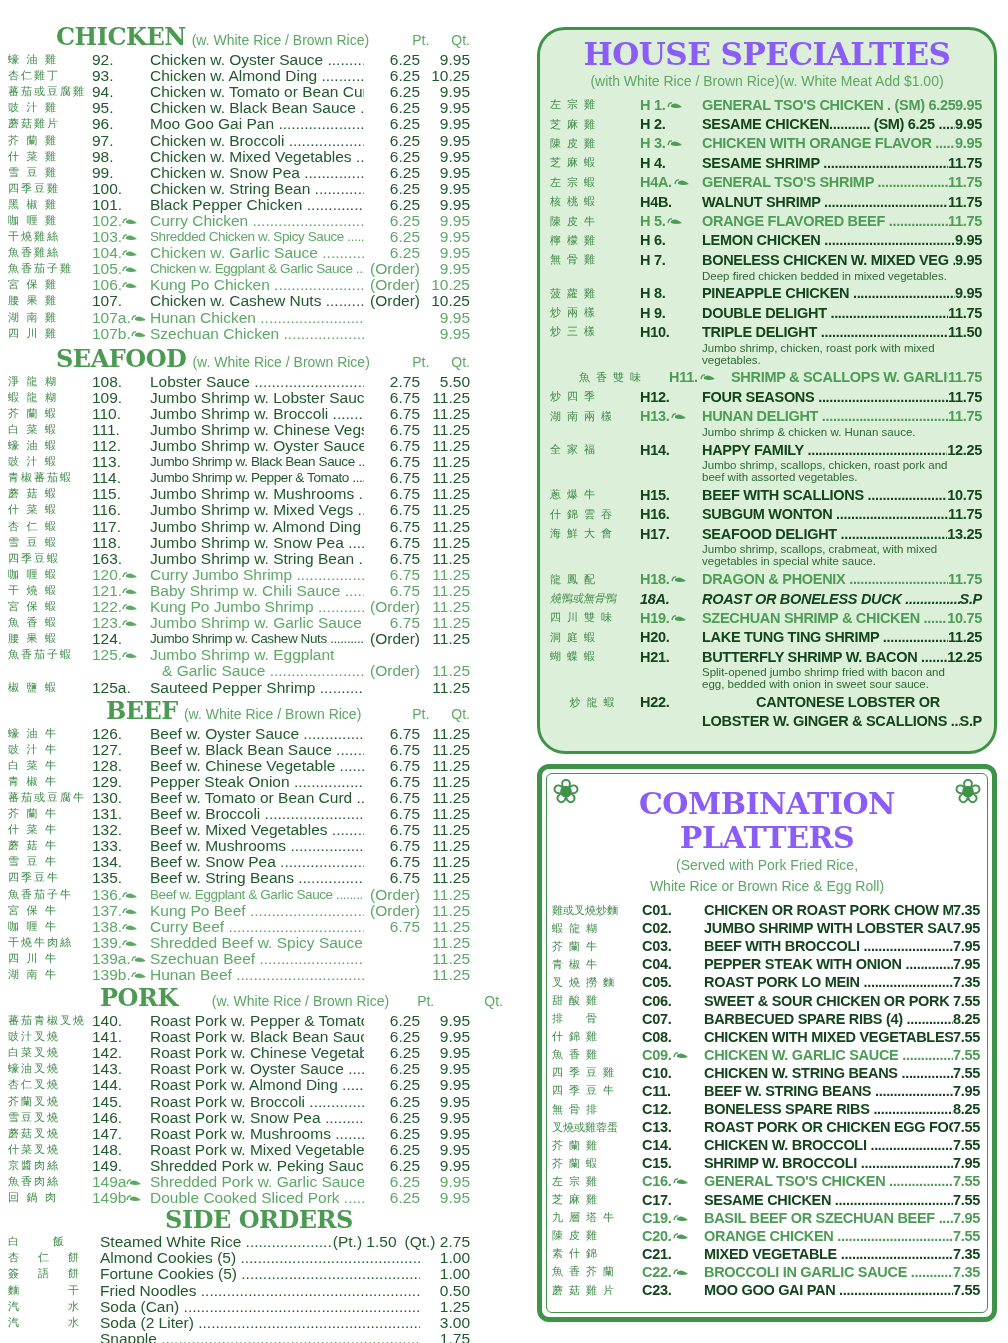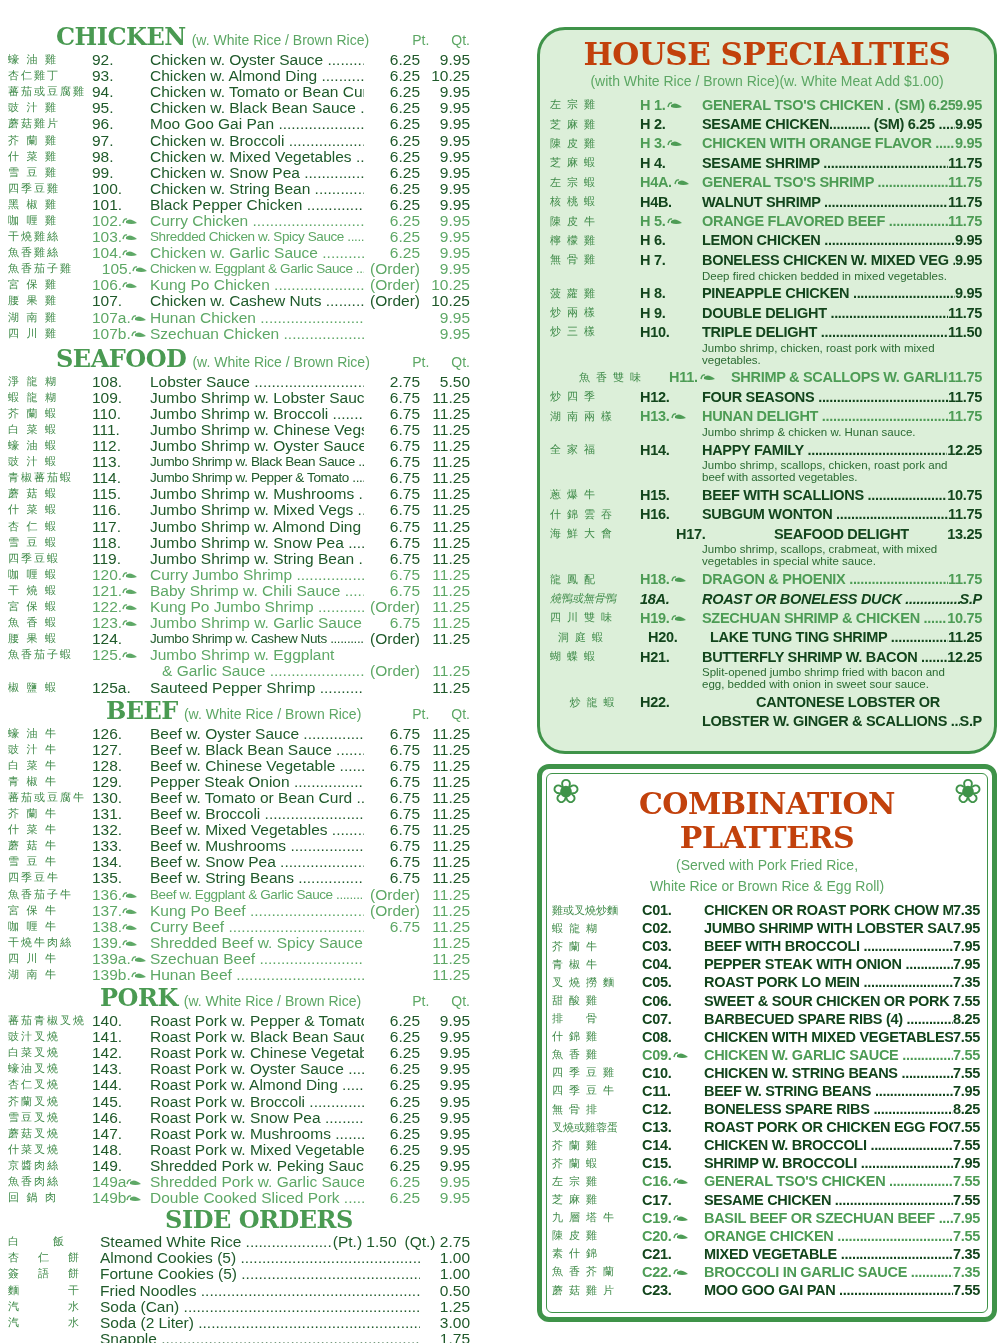--- a/index.html
+++ b/index.html
@@ -24,21 +24,21 @@
   .qt { width: 50px; text-align: right; flex: none; color: #1f5a2a; }
   .row2 { height: 16.1px; }
   .cond .name { font-size: 13.5px; letter-spacing: -0.4px; }
 
   
   .panel { position: absolute; background: #dcefd9; border: 3px solid #3f9349; }
   .house { left: 537px; top: 27px; width: 460px; height: 727px; border-radius: 28px 28px 28px 28px; }
   .combo { left: 537px; top: 764px; width: 460px; height: 558px; background: #fff; border: 5px solid #3f9349; border-radius: 12px; }
   .combo-inner { position: absolute; inset: 4px; border: 1.5px solid #3f9349; border-radius: 6px; }
   .corner { position: absolute; width: 44px; height: 44px; color: #3f9349; font-size: 34px; line-height: 44px; text-align: center; }
-  .panel-title { font-family: "DejaVu Serif", serif; font-weight: bold; color: #c2410c; text-align: center; letter-spacing: -0.5px; }
+  .panel-title { font-family: "DejaVu Serif", serif; font-weight: bold; color: #8b5cf6; text-align: center; letter-spacing: -0.5px; }
   .panel-sub { font-size: 14px; color: #5ca764; text-align: center; }
   .hrow { display: flex; align-items: center; height: 19.2px; font-family: "Liberation Sans", sans-serif; font-weight: bold; font-size: 14.5px; white-space: nowrap; letter-spacing: -0.3px; }
   .hzh { width: 100px; padding-left: 10px; font-family: "DejaVu Serif", serif; font-weight: normal; font-size: 11px; color: #3e8a48; letter-spacing: 6px; flex: none; overflow: hidden; }
   .hnum { width: 62px; color: #12451c; flex: none; display: flex; align-items: center; }
   .hname { flex: 1; overflow: hidden; color: #12451c; }
   .hname::after { content: " ................................................................................................"; }
   .hprice { flex: none; padding-right: 12px; color: #12451c; text-align: right; }
   .hrow.spicy .hnum, .hrow.spicy .hname, .hrow.spicy .hprice { color: #4d9c55; }
   .hdesc { padding-left: 162px; padding-right: 40px; font-size: 11.5px; line-height: 12px; color: #2a6a32; margin-bottom: 2px; font-family: "Liberation Sans", sans-serif; }
   .nodots::after { content: ""; }
@@ -184,21 +184,21 @@
               <path d="M4 4 Q8 0 15 6 Q9 8 4 6 Z" fill="currentColor"></path>
             </svg>
           </span>
         </span>
         <span class="name">Chicken w. Garlic Sauce</span>
         <span class="pt">6.25</span>
         <span class="qt">9.95</span>
       </div>
       <div class="row spicy cond">
         <span class="zh">魚香茄子雞</span>
-        <span class="num" style="display: flex; align-items: center; justify-content: flex-end;">
+        <span class="num" style="display: flex; align-items: center;">
           <span>105.</span>
           <span class="pep" style="color: rgb(94, 168, 102);">
             <svg width="16" height="8" viewBox="0 0 16 8">
               <path d="M1 6 Q2 1 5 2" stroke="currentColor" stroke-width="1.4" fill="none"></path>
               <path d="M4 4 Q8 0 15 6 Q9 8 4 6 Z" fill="currentColor"></path>
             </svg>
           </span>
         </span>
         <span class="name">Chicken w. Eggplant &amp; Garlic Sauce</span>
         <span class="pt">(Order)</span>
@@ -361,21 +361,21 @@
         <span class="num" style="display: flex; align-items: center;">
           <span>118.</span>
         </span>
         <span class="name">Jumbo Shrimp w. Snow Pea</span>
         <span class="pt">6.75</span>
         <span class="qt">11.25</span>
       </div>
       <div class="row">
         <span class="zh">四季豆蝦</span>
         <span class="num" style="display: flex; align-items: center;">
-          <span>119.</span>
+          <span>163.</span>
         </span>
         <span class="name">Jumbo Shrimp w. String Bean</span>
         <span class="pt">6.75</span>
         <span class="qt">11.25</span>
       </div>
       <div class="row spicy">
         <span class="zh">咖 喱 蝦</span>
         <span class="num" style="display: flex; align-items: center;">
           <span>120.</span>
           <span class="pep" style="color: rgb(94, 168, 102);">
@@ -654,21 +654,21 @@
               <path d="M4 4 Q8 0 15 6 Q9 8 4 6 Z" fill="currentColor"></path>
             </svg>
           </span>
         </span>
         <span class="name">Hunan Beef</span>
         <span class="pt"></span>
         <span class="qt">11.25</span>
       </div>
     </div>
   <div id="sec-pork">
-      <div class="sec-head" style="padding-left: 92px;">
+      <div class="sec-head" style="padding-left: 92px; gap: 28px;">
         <span class="sec-title">PORK</span>
         <span class="sec-sub">(w. White Rice / Brown Rice)</span>
         <span class="sec-pt" style="margin-left: auto; margin-right: 22px;">Pt.</span>
         <span class="sec-pt">Qt.</span>
       </div>
       <div class="row">
         <span class="zh">蕃茄青椒叉燒</span>
         <span class="num" style="display: flex; align-items: center;">
           <span>140.</span>
         </span>
@@ -1010,21 +1010,21 @@
         <span class="hprice">10.75</span>
       </div>
       <div class="hrow" style="height: 19.4px;">
         <span class="hzh">什錦雲吞</span>
         <span class="hnum">
           <span>H16.</span>
         </span>
         <span class="hname">SUBGUM WONTON</span>
         <span class="hprice">11.75</span>
       </div>
-      <div class="hrow" style="height: 19.4px; gap: 36px;">
+      <div class="hrow" style="height: 19.4px;">
         <span class="hzh">海鮮大會</span>
         <span class="hnum">
           <span>H17.</span>
         </span>
         <span class="hname">SEAFOOD DELIGHT</span>
         <span class="hprice">13.25</span>
       </div>
       <div class="hdesc">Jumbo shrimp, scallops, crabmeat, with mixed vegetables in special white sauce.</div>
       <div class="hrow spicy" style="height: 19.4px;">
         <span class="hzh">龍鳳配</span>
@@ -1055,21 +1055,21 @@
           <span class="pep" style="color: rgb(77, 156, 85); margin-left: 2px;">
             <svg width="16" height="8" viewBox="0 0 16 8">
               <path d="M1 6 Q2 1 5 2" stroke="currentColor" stroke-width="1.4" fill="none"></path>
               <path d="M4 4 Q8 0 15 6 Q9 8 4 6 Z" fill="currentColor"></path>
             </svg>
           </span>
         </span>
         <span class="hname">SZECHUAN SHRIMP &amp; CHICKEN</span>
         <span class="hprice">10.75</span>
       </div>
-      <div class="hrow" style="height: 19.4px; margin-left: 8px;">
+      <div class="hrow" style="height: 19.4px;">
         <span class="hzh">洞庭蝦</span>
         <span class="hnum">
           <span>H20.</span>
         </span>
         <span class="hname">LAKE TUNG TING SHRIMP</span>
         <span class="hprice">11.25</span>
       </div>
       <div class="hrow" style="height: 19.4px;">
         <span class="hzh">蝴蝶蝦</span>
         <span class="hnum">

